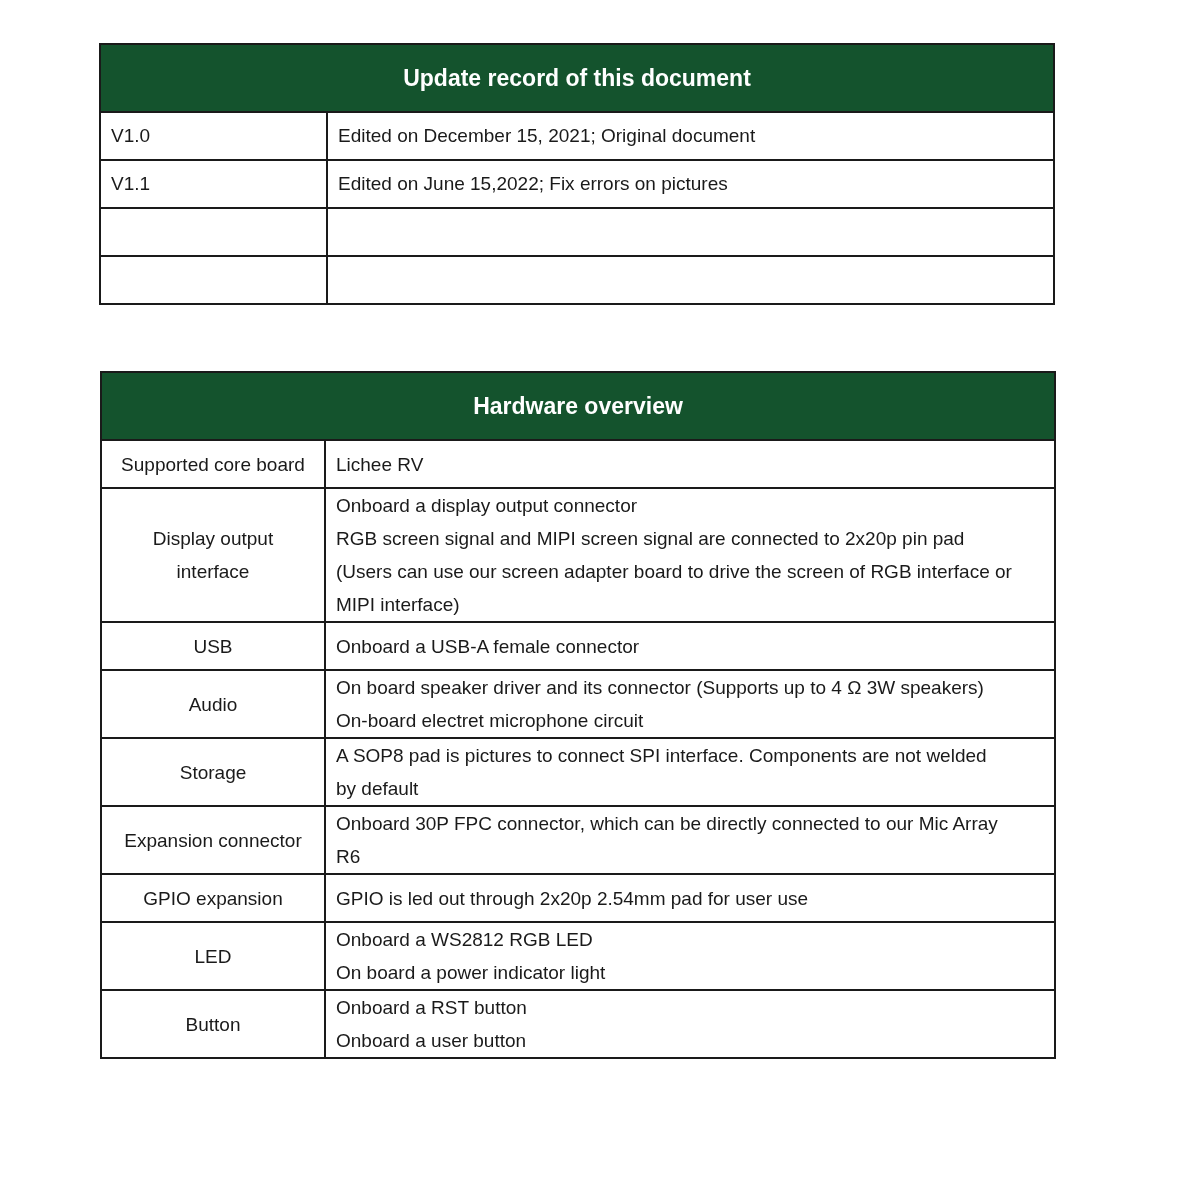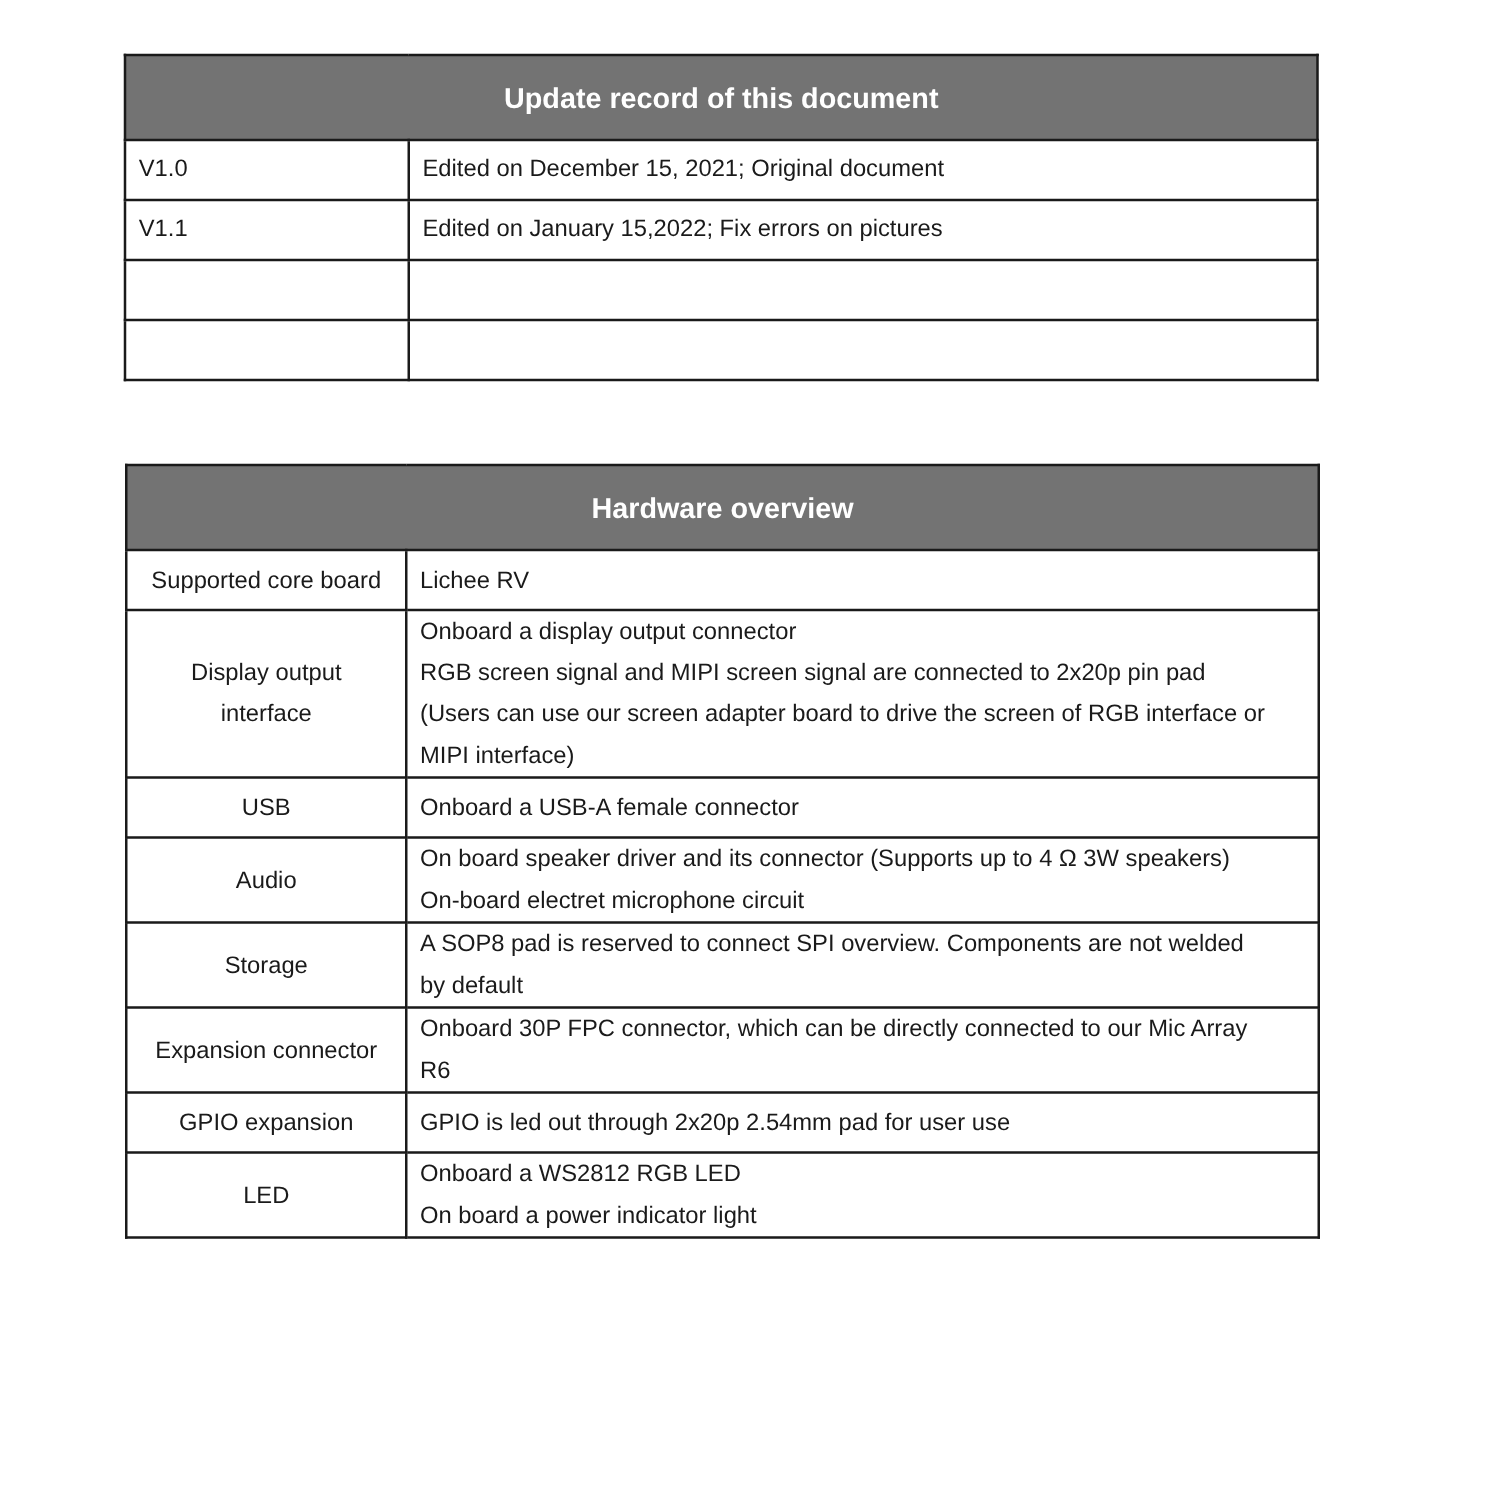--- a/index.html
+++ b/index.html
@@ -1,19 +1,19 @@
 <!DOCTYPE html>
 <html><head>
 <meta charset="utf-8">
 <style>
   html, body { margin: 0; padding: 0; background: #ffffff; }
   body { width: 1200px; height: 1200px; position: relative; font-family: "Liberation Sans", "DejaVu Sans", sans-serif; color: #1a1a1a; }
   table { border-collapse: collapse; position: absolute; table-layout: fixed; }
   td, th { border: 2px solid #1a1a1a; font-size: 19px; }
-  th.hdr { background: #737373; color: #ffffff; font-weight: bold; font-size: 23px; text-align: center; }
+  th.hdr { background: #14532d; color: #ffffff; font-weight: bold; font-size: 23px; text-align: center; }
 
   #update-table { left: 99px; top: 43px; width: 956px; }
   #update-table th.hdr { height: 64px; }
   #update-table td { height: 46px; padding: 0 0 0 10px; vertical-align: middle; border-radius: 19px; }
   #update-table col.c1 { width: 227px; }
 
   #hw-table { left: 100px; top: 371px; width: 956px; }
   #hw-table th.hdr { height: 64px; }
   #hw-table col.c1 { width: 224px; }
   #hw-table td.label { text-align: center; vertical-align: middle; padding: 0 4px; line-height: 33px; margin-left: 48px; }
@@ -32,21 +32,21 @@
   <tbody>
       <tr>
     <th class="hdr" colspan="2">Update record of this document</th>
   </tr>
   <tr>
     <td>V1.0</td>
     <td>Edited on December 15, 2021; Original document</td>
   </tr>
   <tr>
     <td>V1.1</td>
-    <td>Edited on January 15,2022; Fix errors on pictures</td>
+    <td>Edited on June 15,2022; Fix errors on pictures</td>
   </tr>
   <tr>
     <td></td>
     <td></td>
   </tr>
   <tr>
     <td></td>
     <td></td>
   </tr>
 </tbody>
@@ -98,21 +98,21 @@
         <td class="desc">
           <span class="line">On board speaker driver and its connector  (Supports up to 4  Ω  3W speakers)</span>
           <span class="line">On-board electret microphone circuit</span>
         </td>
       </tr>
       <tr>
         <td class="label">
           <span class="line">Storage</span>
         </td>
         <td class="desc">
-          <span class="line">A SOP8 pad is reserved to connect SPI overview. Components are not welded</span>
+          <span class="line">A SOP8 pad is pictures to connect SPI interface. Components are not welded</span>
           <span class="line">by default</span>
         </td>
       </tr>
       <tr>
         <td class="label">
           <span class="line">Expansion connector</span>
         </td>
         <td class="desc">
           <span class="line">Onboard 30P FPC connector, which can be directly connected to our Mic Array</span>
           <span class="line">R6</span>
@@ -128,14 +128,23 @@
       </tr>
       <tr>
         <td class="label">
           <span class="line">LED</span>
         </td>
         <td class="desc">
           <span class="line">Onboard a WS2812 RGB LED</span>
           <span class="line">On board a power indicator light</span>
         </td>
       </tr>
+      <tr>
+        <td class="label">
+          <span class="line">Button</span>
+        </td>
+        <td class="desc">
+          <span class="line">Onboard a RST button</span>
+          <span class="line">Onboard a user button</span>
+        </td>
+      </tr>
     </tbody>
 </table>
 
 </body></html>

